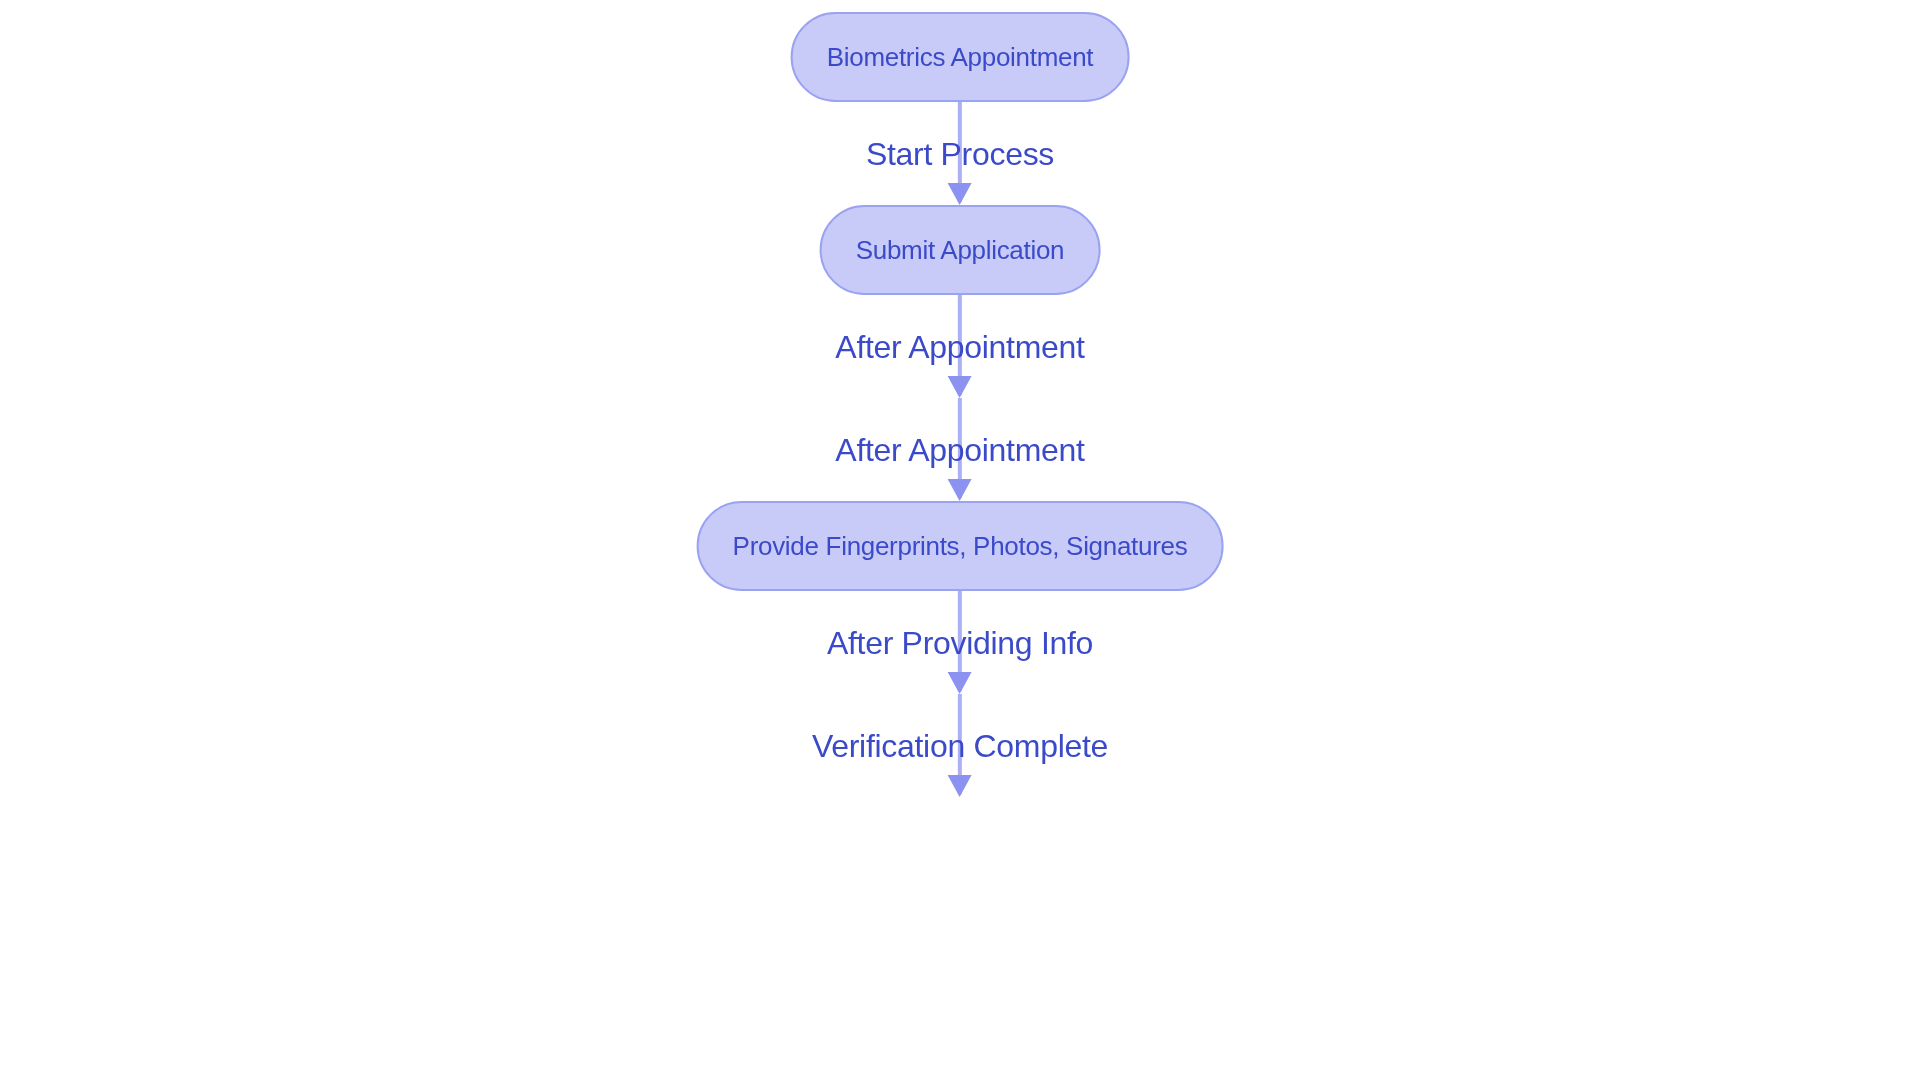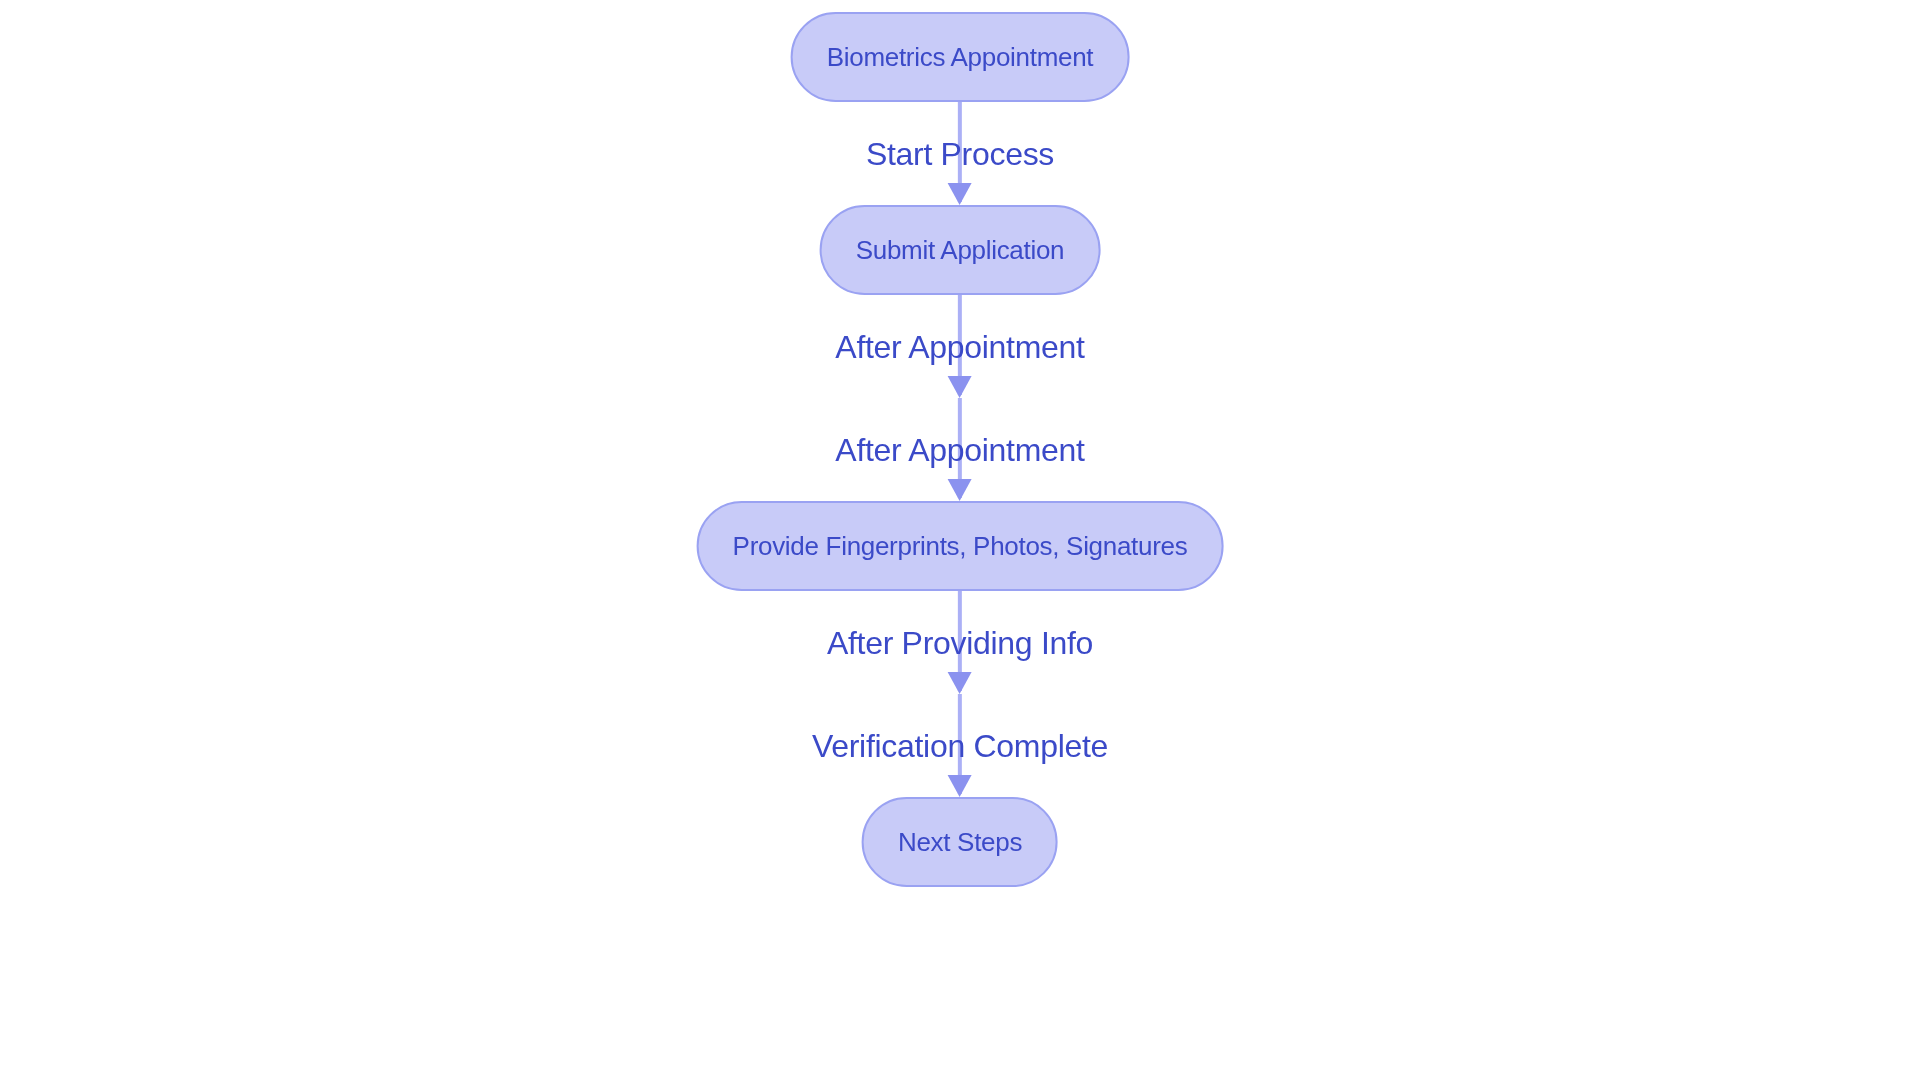--- a/index.html
+++ b/index.html
@@ -116,17 +116,14 @@
     <div class="edge-label">After Providing Info</div>
   </div>
 
 
   <div class="connector">
     <div class="line"></div>
     <div class="arrowhead"></div>
     <div class="edge-label">Verification Complete</div>
   </div>
 
-  <div class="node">
-    <span>Next Steps</span>
-  </div>
 
 </div>
 
 </body></html>

